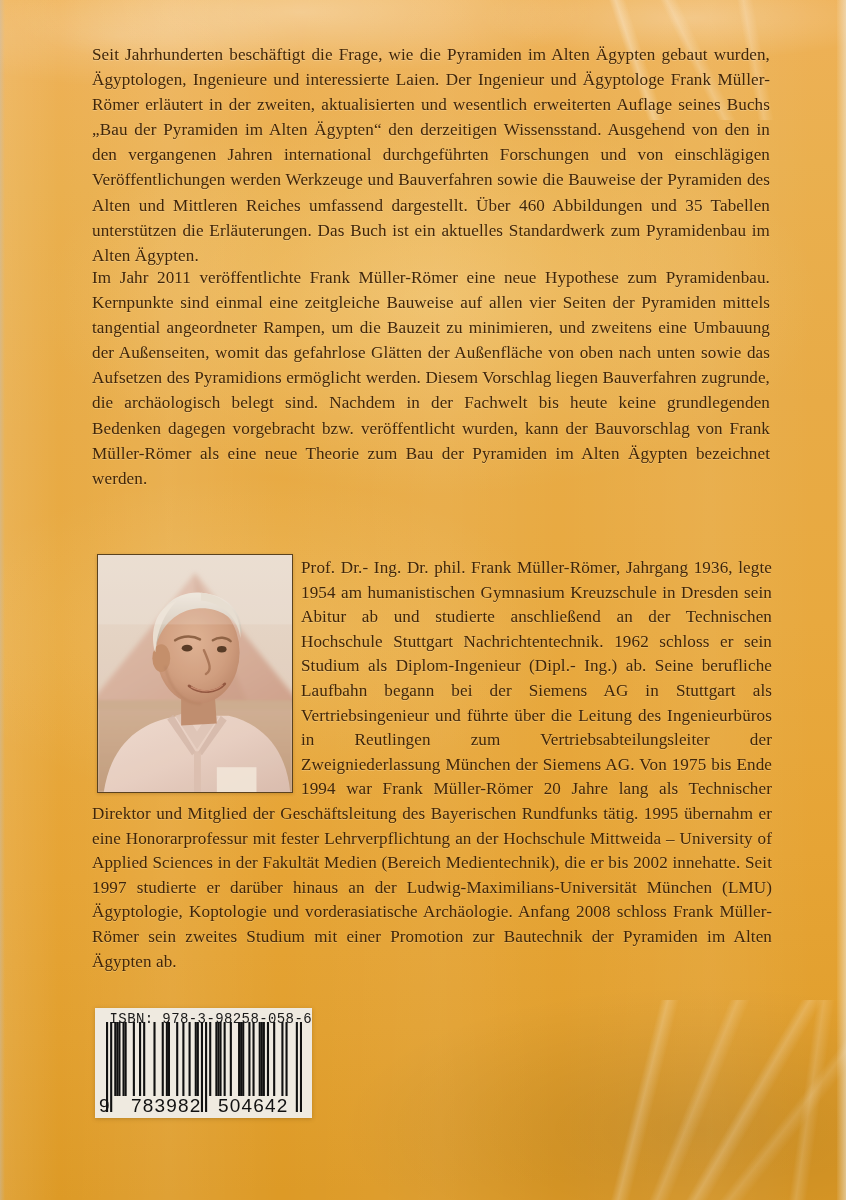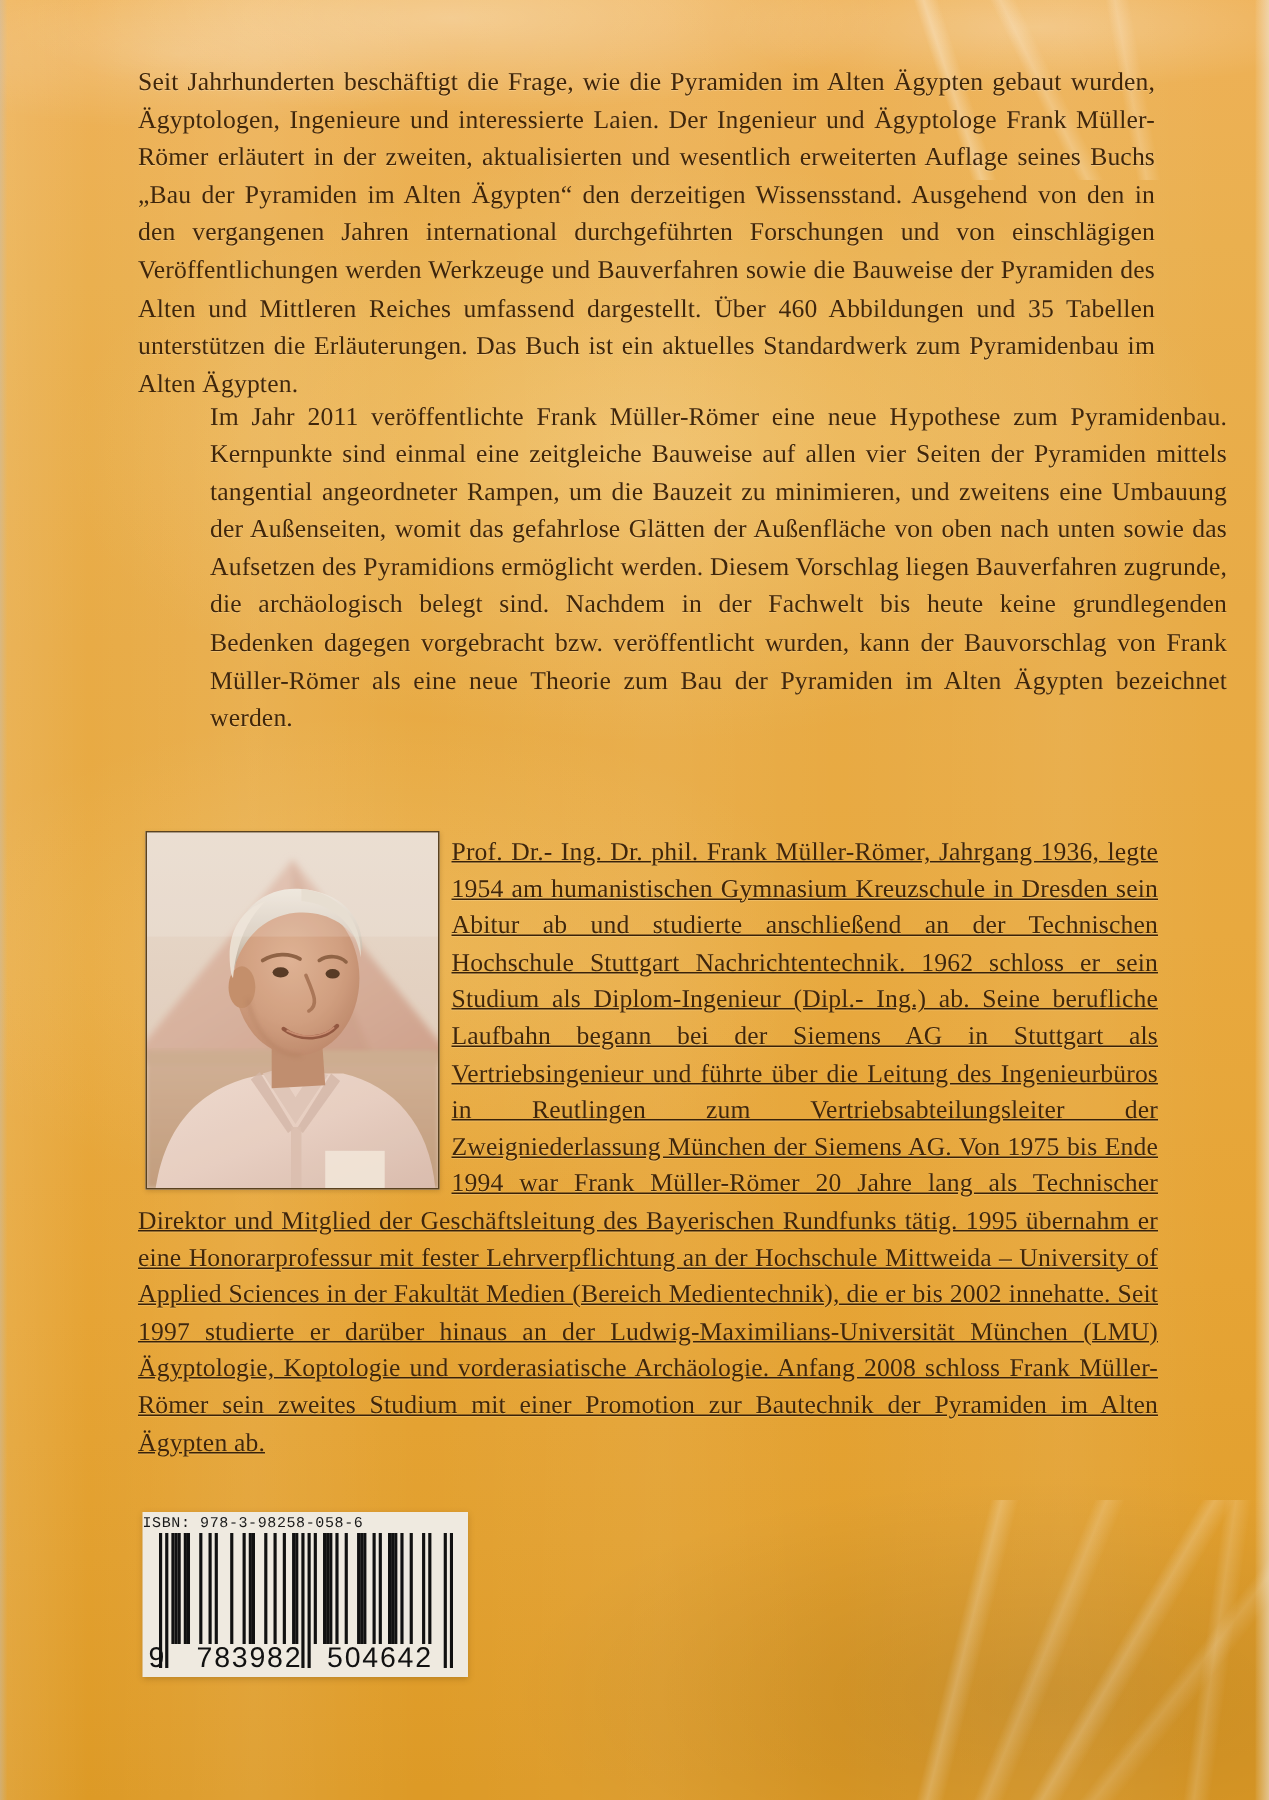--- a/index.html
+++ b/index.html
@@ -93,21 +93,21 @@
     text-align: justify;
     text-justify: inter-word;
     font-size: 17.1px;
     line-height: 25.1px;
     letter-spacing: .1px;
     color: #40260a;
     z-index: 4;
     text-shadow: 0 .5px 0 rgba(255,240,205,.30);
   }
   #para-1 { top: 42px; }
-  #para-2 { top: 265px; margin-left: 48px; }
+  #para-2 { top: 265px; }
 
   
   #author-photo {
     position: absolute;
     left: 97px;
     top: 554px;
     width: 196px;
     height: 239px;
     border: 1.5px solid #5a4220;
     overflow: hidden;
@@ -117,21 +117,20 @@
   }
   #photo-svg { display:block; width:100%; height:100%; }
 
   
   #bio-wrap {
     position: absolute;
     left: 92px;
     top: 556px;
     width: 680px;
     z-index: 4;
-    text-decoration: underline;
   }
   #bio-float {
     float: left;
     width: 209px;
     height: 243px;
   }
   #bio-text {
     font-size: 17.1px;
     line-height: 24.6px;
     text-align: justify;
@@ -149,23 +148,23 @@
     width: 217px;
     height: 110px;
     background: #efeae0;
     z-index: 6;
     box-shadow: 0 1px 4px rgba(80,50,5,.25);
     overflow: hidden;
   }
   #isbn-text {
     position:absolute;
     top: 3px; left:0; width:100%;
-    text-align:left;
+    text-align:right;
     font-family: "Liberation Mono", "DejaVu Sans Mono", monospace;
-    font-size: 10px;
+    font-size: 14px;
     letter-spacing: .4px;
     color: #1a1a1a;
   }
   #bars {
     position:absolute;
     top: 14px; left: 11px;
     width: 196px; height: 74px;
     display: block;
   }
   .bc-digits {

